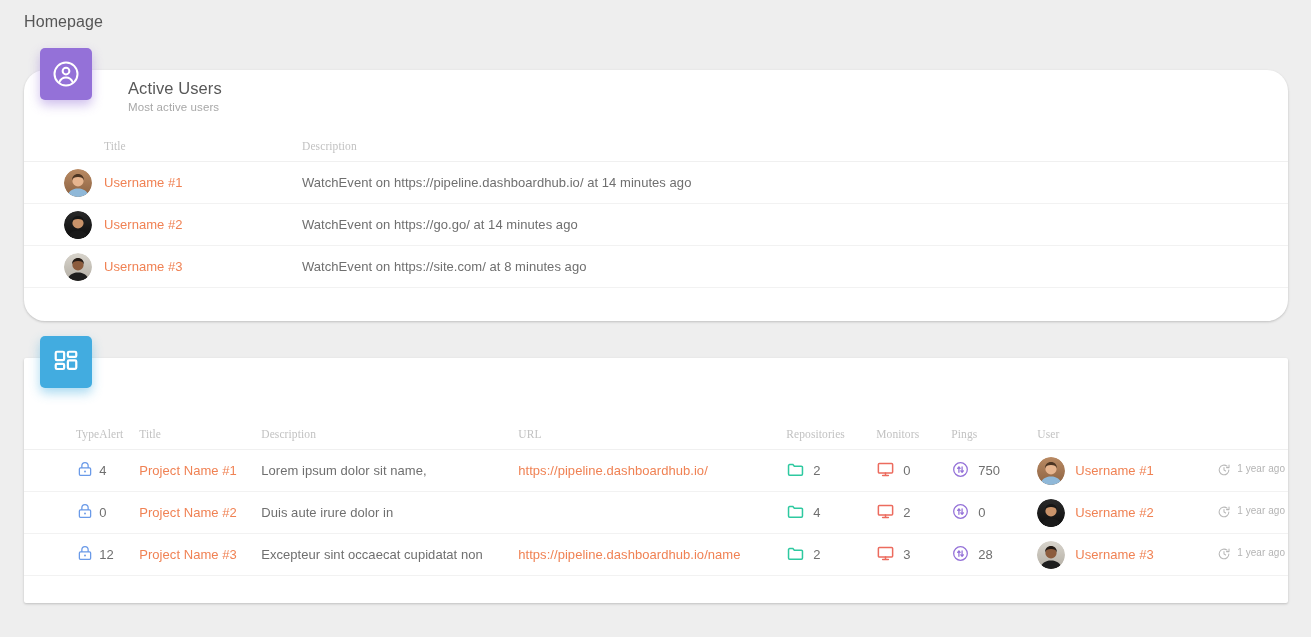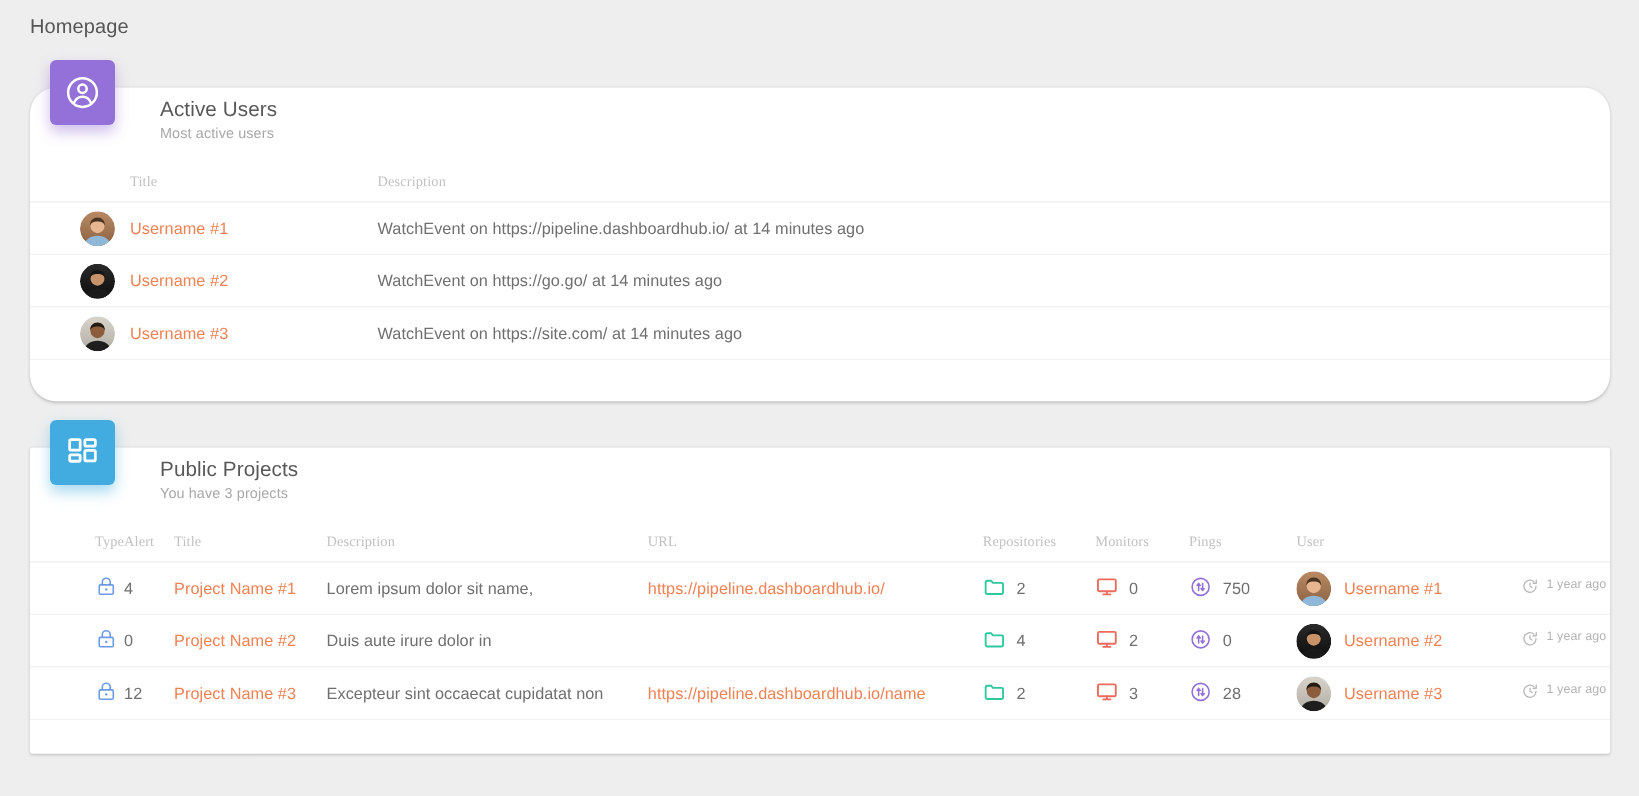--- a/index.html
+++ b/index.html
@@ -224,40 +224,36 @@
                     </clipPath>
                   </defs>
                   <g clip-path="url(#cg2)">
                     <rect width="40" height="40" fill="url(#g2)"></rect>
                     <path d="M4 41c1.5-9 8-13 16-13s14.5 4 16 13z" fill="#1e1e1e"></path>
                     <circle cx="20" cy="17" r="8" fill="#8c5c3d"></circle>
                     <path d="M11.6 16.4c-.4-6 3.6-9.4 8.4-9.4s8.8 3.4 8.4 9.4c-1.2-3.4-3.6-4.8-8.4-4.8s-7.2 1.4-8.4 4.8z" fill="#231a14"></path>
                   </g>
                 </svg></span></td>
             <td class="col-title"><a class="link" href="#">Username #3</a></td>
-            <td class="col-desc"><span>WatchEvent on https://site.com/ at 14 minutes ago</span></td>
+            <td class="col-desc"><span>WatchEvent on https://site.com/ at 8 minutes ago</span></td>
           </tr>
         </tbody>
     </table>
   </div>
 </div>
 
 <div class="card" id="card-public-projects">
   <div class="card-head">
     <div class="card-icon blue">
       <svg width="28" height="28" viewBox="0 0 24 24" fill="none" stroke="#ffffff" stroke-width="1.9">
         <rect x="3.2" y="3.2" width="7.2" height="7.2" rx="1"></rect>
         <rect x="13.6" y="3.2" width="7.2" height="4.4" rx="1"></rect>
         <rect x="3.2" y="13.6" width="7.2" height="4.4" rx="1"></rect>
         <rect x="13.6" y="10.6" width="7.2" height="7.2" rx="1"></rect>
       </svg>
-    </div>
-    <div class="card-titles">
-      <div class="card-title">Public Projects</div>
-      <div class="card-subtitle">You have 3 projects</div>
     </div>
   </div>
 
   <div class="tbl-wrap">
     <table id="tbl-projects">
       <thead>
         <tr>
           <th class="c-type thead-pad-type">Type</th>
           <th class="c-alert">Alert</th>
           <th class="c-title">Title</th>

